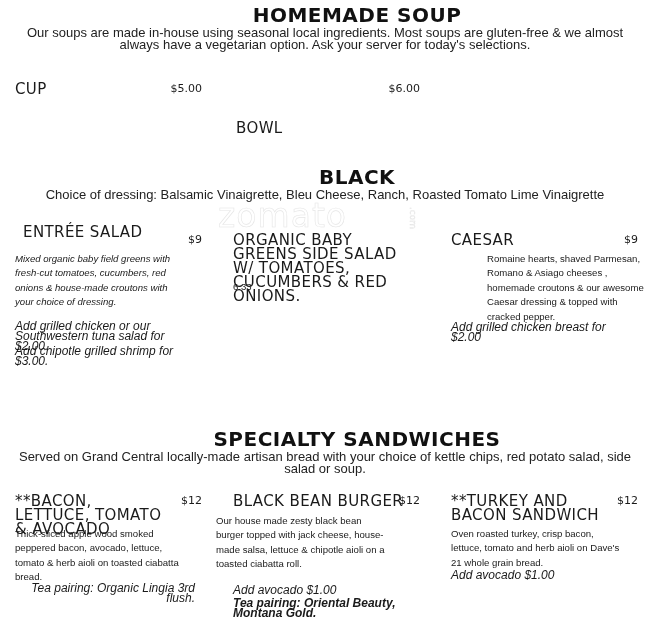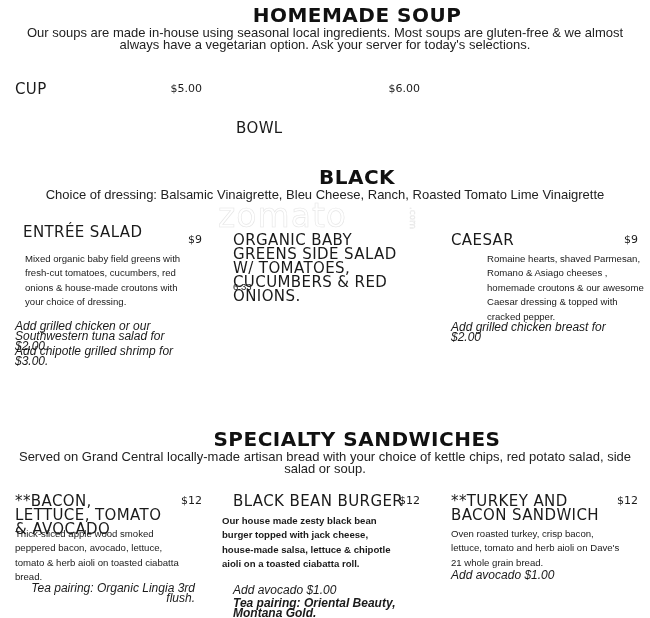--- a/index.html
+++ b/index.html
@@ -69,21 +69,21 @@
   </div>
 </section>
 
 <section>
   <div class="section-title" style="top:165px;">BLACK</div>
   <div class="section-sub" style="top:189px;">Choice of dressing: Balsamic Vinaigrette, Bleu Cheese, Ranch, Roasted Tomato Lime Vinaigrette</div>
 
   <div>
     <div class="item-name" style="left:15px; top:225px; width:160px;margin-left:8px;">ENTRÉE SALAD</div>
     <div class="item-price" style="left:160px; width:42px; top:233px;">$9</div>
-    <div class="item-desc" style="left:25px; top:252px; width:168px;">Mixed organic baby field greens with fresh-cut tomatoes, cucumbers, red onions &amp; house-made croutons with your choice of dressing.</div>
+    <div class="item-desc" style="left:15px; top:252px; width:168px;font-style:italic;">Mixed organic baby field greens with fresh-cut tomatoes, cucumbers, red onions &amp; house-made croutons with your choice of dressing.</div>
     <div class="item-note" style="left:15px; top:321px; width:170px;">Add grilled chicken or our Southwestern tuna salad for $2.00.</div>
     <div class="item-note" style="left:15px; top:346px; width:180px;">Add chipotle grilled shrimp for $3.00.</div>
   </div>
 
   <div>
     <div class="item-name" style="left:233px; top:233px; width:180px;">ORGANIC BABY GREENS SIDE SALAD W/ TOMATOES, CUCUMBERS &amp; RED ONIONS.</div>
     <div class="item-desc" style="left:233px; top:280px;">6.33</div>
   </div>
 
   <div>
@@ -101,21 +101,21 @@
   <div>
     <div class="item-name" style="left:15px; top:494px; width:150px;">**BACON, LETTUCE, TOMATO &amp; AVOCADO</div>
     <div class="item-price" style="left:160px; width:42px; top:494px;">$12</div>
     <div class="item-desc" style="left:15px; top:527px; width:168px;">Thick-sliced apple wood smoked peppered bacon, avocado, lettuce, tomato &amp; herb aioli on toasted ciabatta bread.</div>
     <div class="item-note" style="left:15px; top:583px; width:180px;text-align:right;">Tea pairing: Organic Lingia 3rd flush.</div>
   </div>
 
   <div>
     <div class="item-name" style="left:233px; top:494px;">BLACK BEAN BURGER</div>
     <div class="item-price" style="left:378px; width:42px; top:494px;">$12</div>
-    <div class="item-desc" style="left:222px; top:514px; width:172px;font-weight:bold;">Our house made zesty black bean burger topped with jack cheese, house-made salsa, lettuce &amp; chipotle aioli on a toasted ciabatta roll.</div>
+    <div class="item-desc" style="left:216px; top:514px; width:172px;">Our house made zesty black bean burger topped with jack cheese, house-made salsa, lettuce &amp; chipotle aioli on a toasted ciabatta roll.</div>
     <div class="item-note" style="left:233px; top:585px; width:180px;">Add avocado $1.00</div>
     <div class="item-note" style="left:233px; top:598px; width:190px;font-weight:bold;">Tea pairing: Oriental Beauty, Montana Gold.</div>
   </div>
 
   <div>
     <div class="item-name" style="left:451px; top:494px; width:150px;">**TURKEY AND BACON SANDWICH</div>
     <div class="item-price" style="left:596px; width:42px; top:494px;">$12</div>
     <div class="item-desc" style="left:451px; top:527px; width:170px;">Oven roasted turkey, crisp bacon, lettuce, tomato and herb aioli on Dave's 21 whole grain bread.</div>
     <div class="item-note" style="left:451px; top:570px; width:180px;">Add avocado $1.00</div>
   </div>

